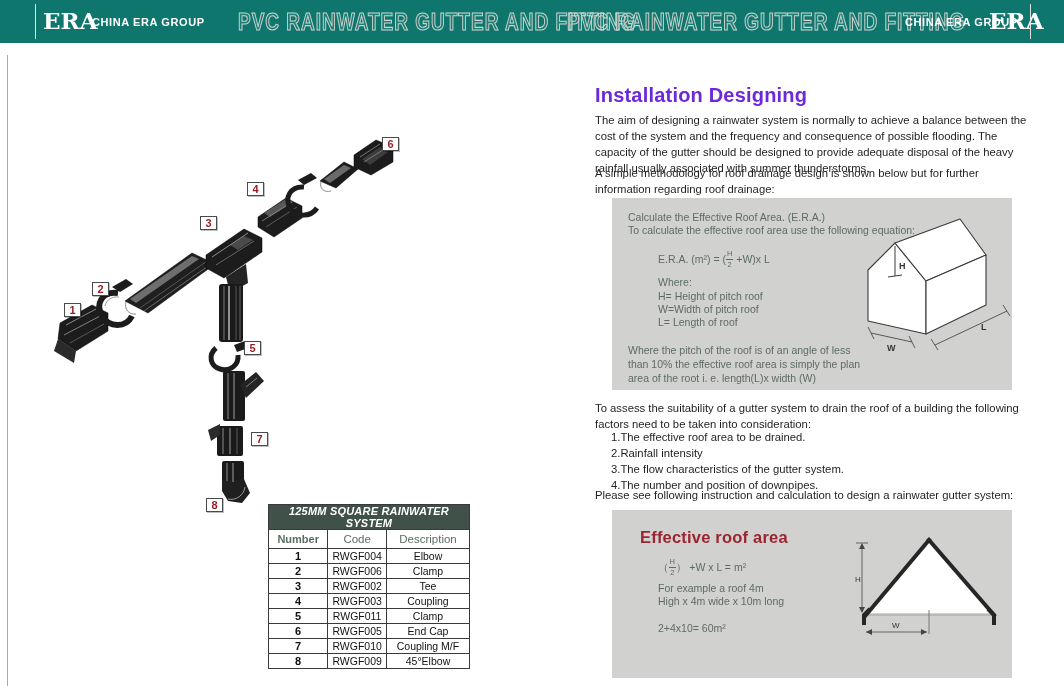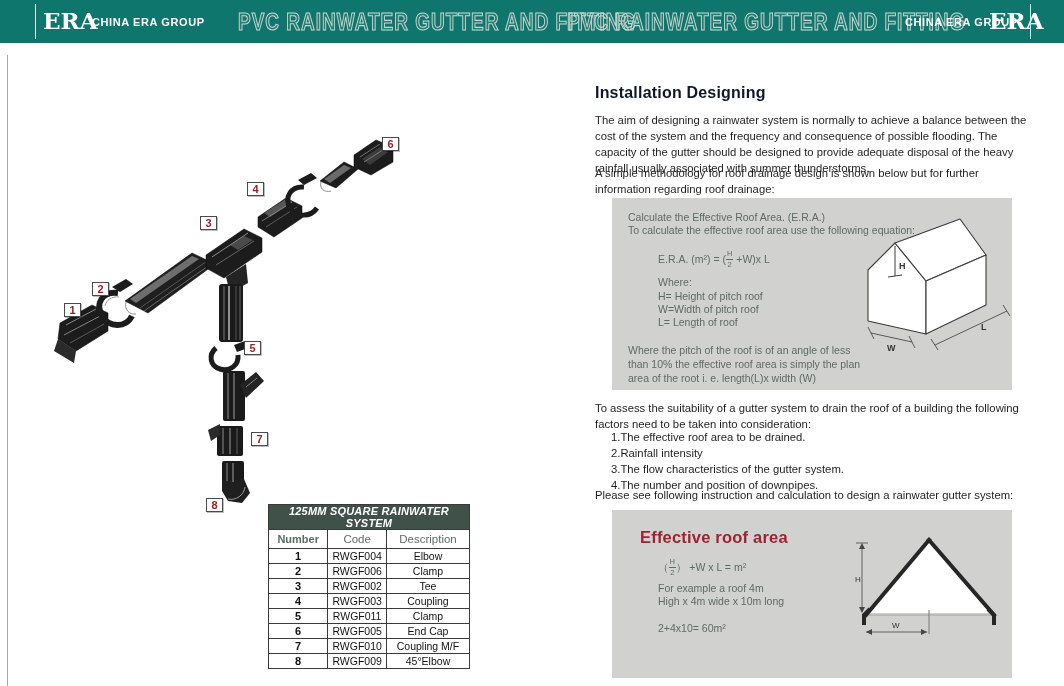--- a/index.html
+++ b/index.html
@@ -48,22 +48,22 @@
   .parts-table .colhead td {
     color:#5d6c63; font-size:11.5px; height:19px; text-align:center; font-weight:normal;
   }
   .parts-table td { font-size:10.5px; height:15px; text-align:center; color:#111; }
   .parts-table td:first-child { font-weight:bold; font-size:11px; width:60px; }
   .parts-table td:nth-child(2) { width:59px; }
   .parts-table td:nth-child(3) { width:84px; }
 
   
   .main-heading {
-    position:absolute; left:595px; top:84px; color:#0f172a;
-    font-weight:bold; font-size:16px; letter-spacing:.2px;
+    position:absolute; left:595px; top:84px; color:#6d28d9;
+    font-weight:bold; font-size:20px; letter-spacing:.2px;
   }
   .para { position:absolute; left:595px; width:433px; font-size:11.3px; line-height:1.42; color:#1f1f1f; }
   .p1 { top:112px; }
   .p2 { top:165px; }
   .p3 { top:400px; }
   .factors { position:absolute; left:611px; top:429px; font-size:11.3px; line-height:1.42; color:#1f1f1f; list-style:none; }
   .p4 { top:487px; }
 
   .graybox { position:absolute; left:612px; width:400px; background:#d1d1cf; }
   .box1 { top:198px; height:192px; }

